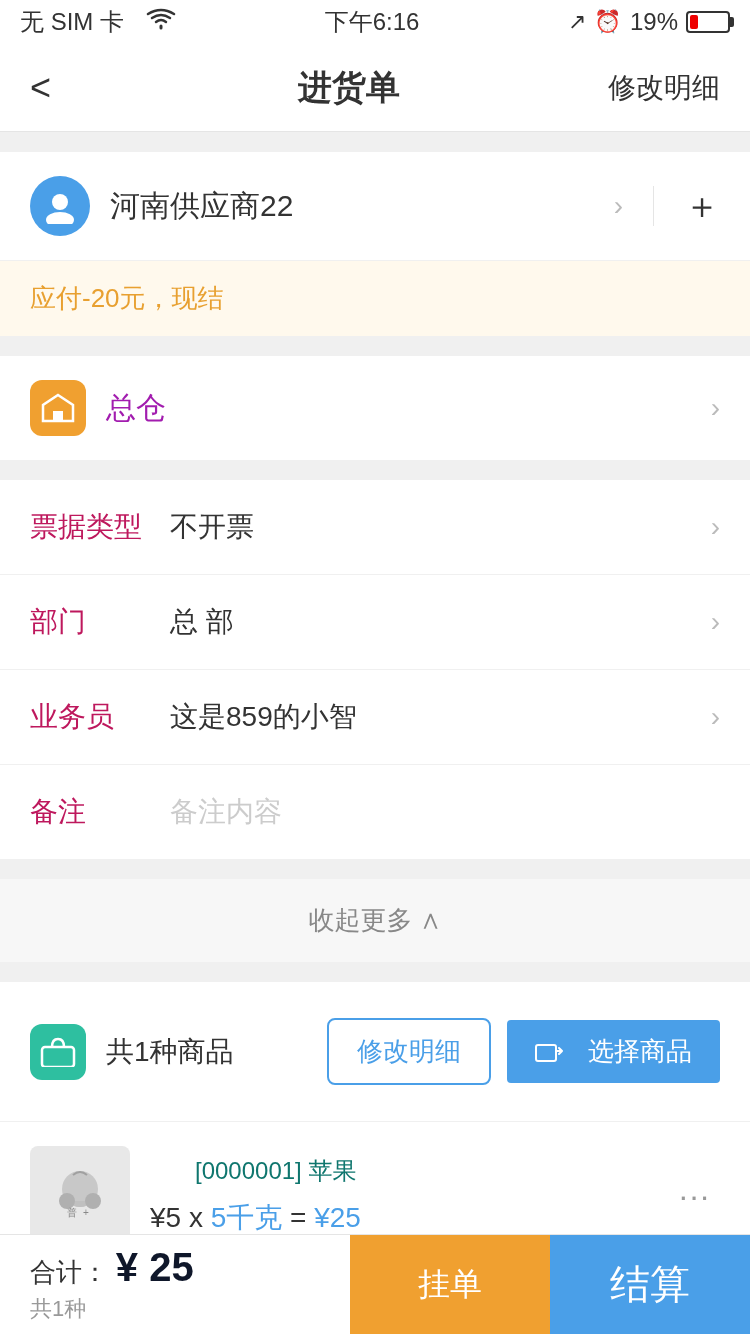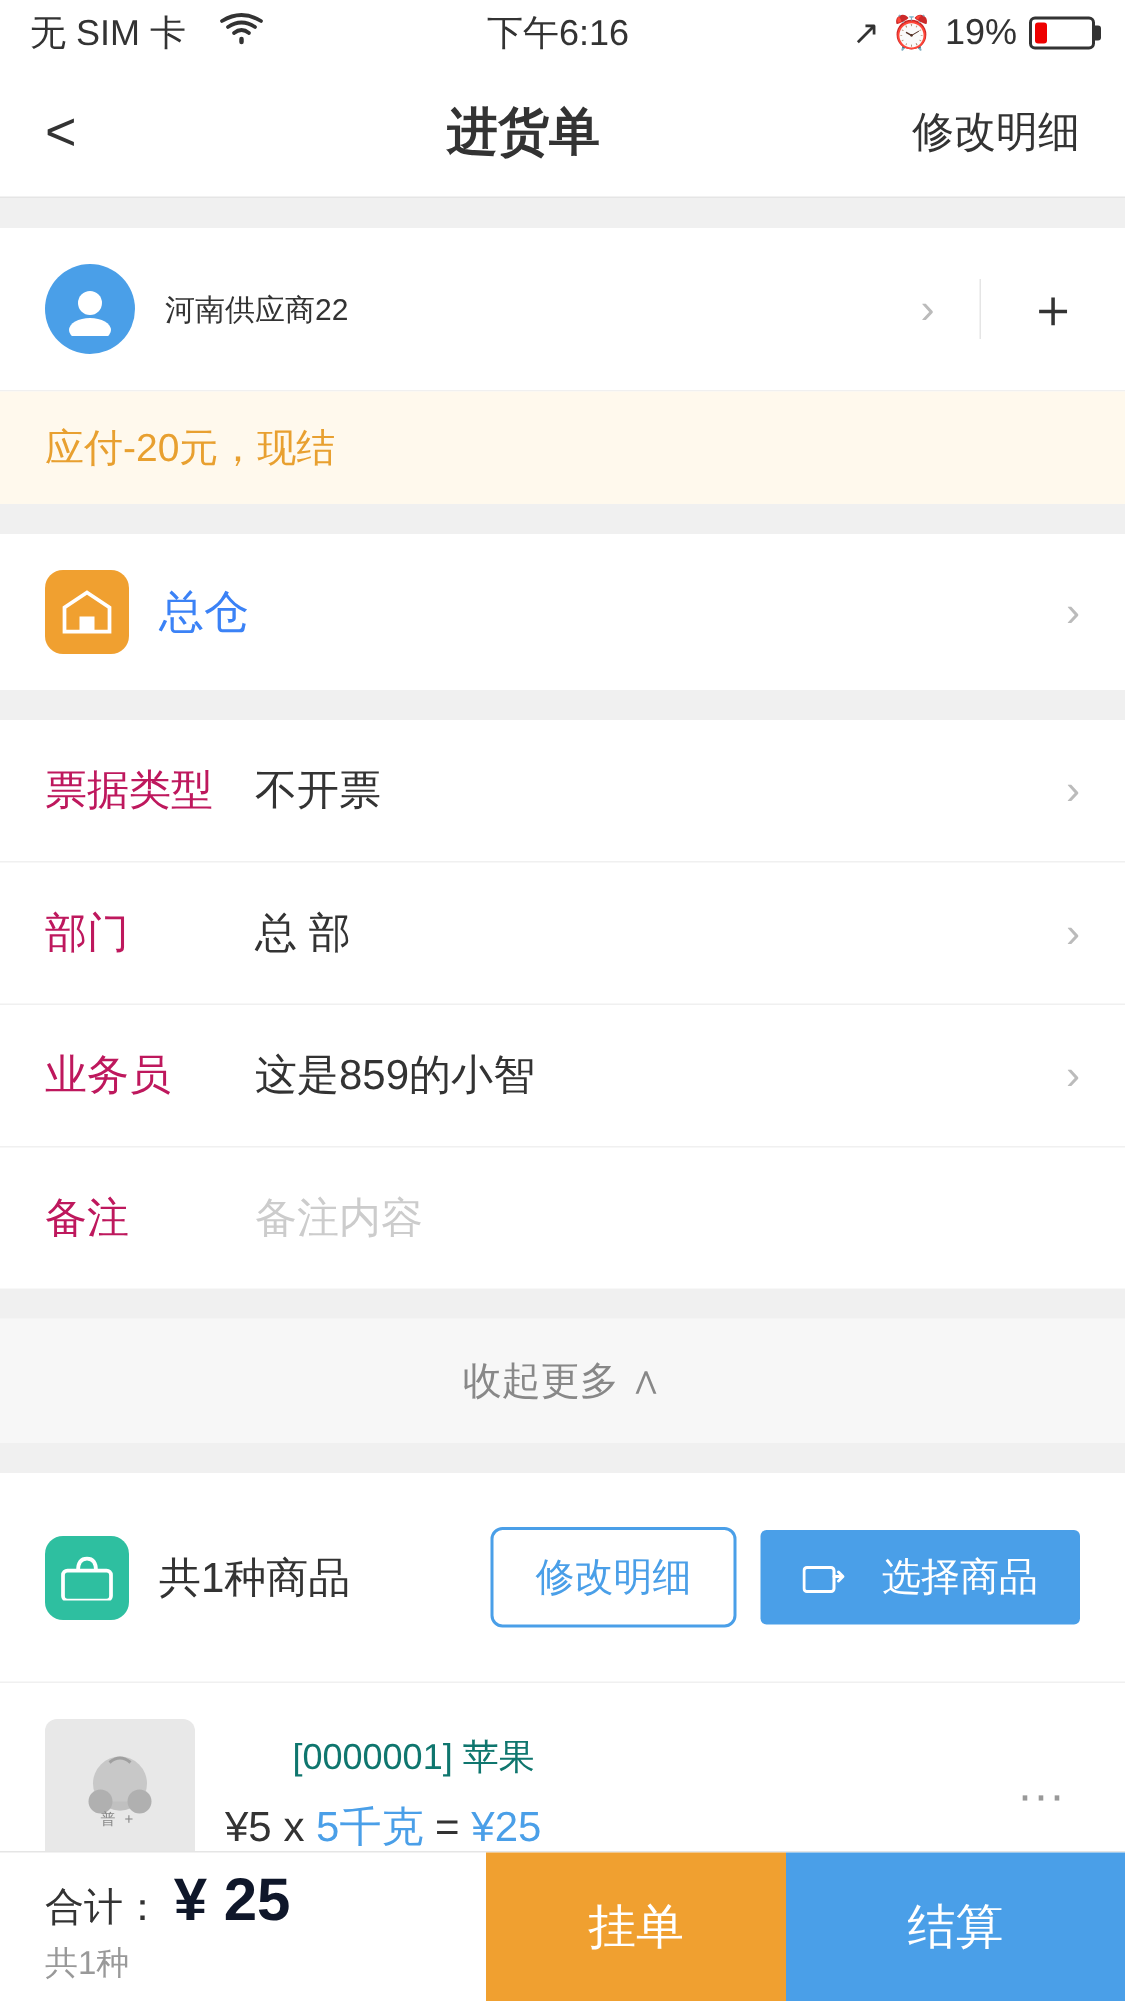--- a/index.html
+++ b/index.html
@@ -81,21 +81,21 @@
       border-bottom: 1px solid #f0f0f0;
     }
     .supplier-avatar {
       width: 60px; height: 60px; border-radius: 50%;
       background: #4a9fe8;
       display: flex; align-items: center; justify-content: center;
       color: #fff; font-size: 28px; margin-right: 20px; flex-shrink: 0;
     }
     .supplier-name {
       flex: 1;
-      font-size: 20px;
+      font-size: 30px;
       color: #333;
     }
     .supplier-arrow {
       color: #bbb;
       font-size: 28px;
       margin-right: 30px;
     }
     .divider-vertical {
       width: 1px; height: 40px; background: #e5e5e5; margin-right: 30px;
     }
@@ -121,21 +121,21 @@
     }
     .warehouse-icon {
       width: 56px; height: 56px; border-radius: 12px;
       background: #f0a030;
       display: flex; align-items: center; justify-content: center;
       color: #fff; font-size: 28px; margin-right: 20px; flex-shrink: 0;
     }
     .warehouse-name {
       flex: 1;
       font-size: 30px;
-      color: #3b82f6;
+      color: #a21caf;
     }
     .arrow-right {
       color: #bbb;
       font-size: 28px;
     }
 
     
     .form-section {
       background: #fff;
       margin-top: 20px;
@@ -295,25 +295,25 @@
       width: 200px;
       height: 100px;
       background: #f0a030;
       color: #fff;
       font-size: 32px;
       border: none;
       cursor: pointer;
       display: flex; align-items: center; justify-content: center;
     }
     .btn-checkout {
-      width: 226px;
+      width: 200px;
       height: 100px;
       background: #4a9fe8;
       color: #fff;
-      font-size: 32px;
+      font-size: 40px;
       border: none;
       cursor: pointer;
       display: flex; align-items: center; justify-content: center;
     }
   </style>
 </head>
 <body>
 
 <div class="status-bar">
   <div class="status-left">

